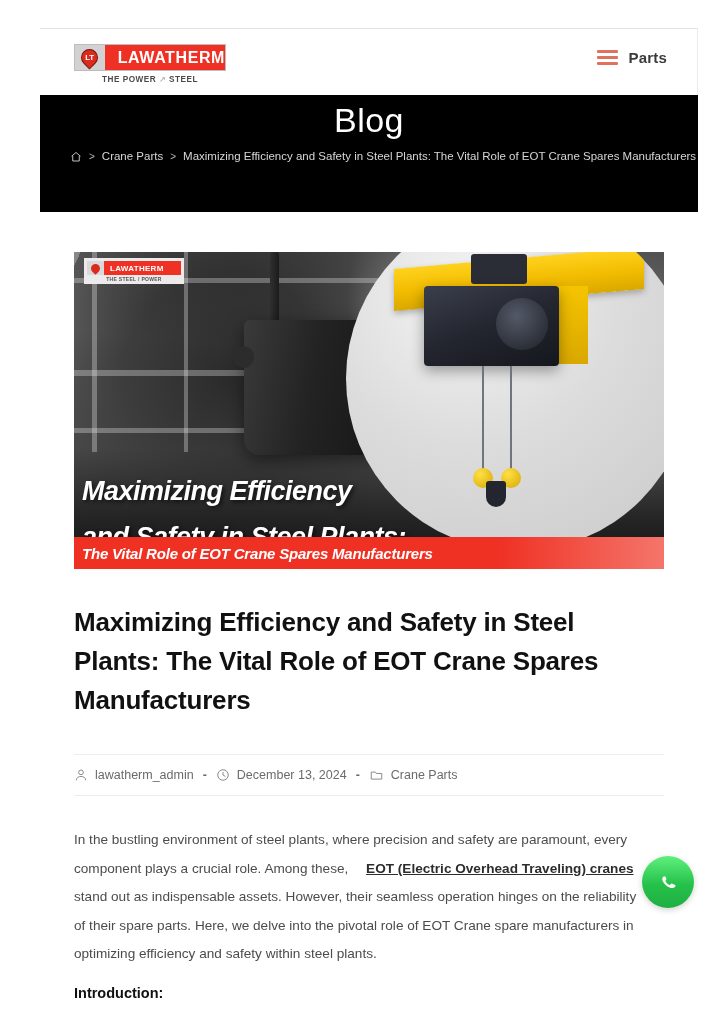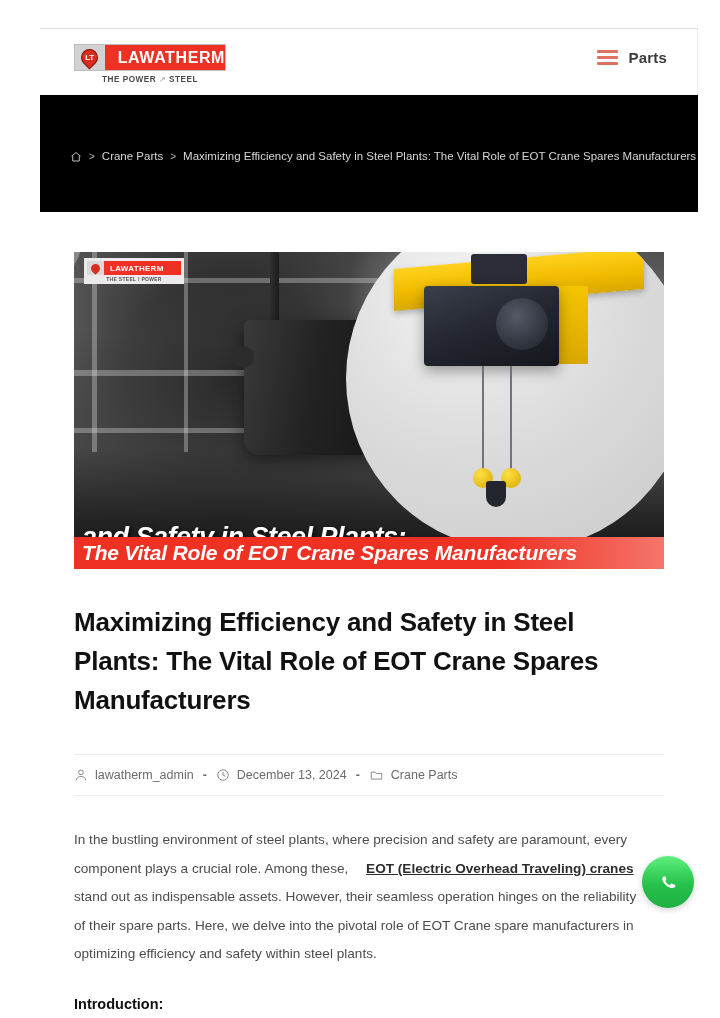--- a/index.html
+++ b/index.html
@@ -267,21 +267,21 @@
   .ov1 { top: 224px; }
   .ov2 { top: 258px; margin-top: 12px; }
   .ov-bar {
     position: absolute; left: 0; right: 0; bottom: 0;
     height: 32px;
     background: linear-gradient(90deg, #ef3124 0%, #ef3124 72%, #f5756a 100%);
     display: flex; align-items: center;
   }
   .ov-bar span {
     color: #ffffff; font-weight: bold; font-style: italic;
-    font-size: 21px; letter-spacing: -0.2px;
+    font-size: 15px; letter-spacing: -0.2px;
     padding-left: 8px; white-space: nowrap;
   }
 
   .post-title {
     margin: 34px 0 0 0;
     font-size: 26px;
     line-height: 39px;
     font-weight: bold;
     color: #111111;
     letter-spacing: -0.2px;
@@ -308,21 +308,21 @@
     color: #4c4c4c;
     max-width: 572px;
   }
   .body-copy a {
     color: #2d2d2d;
     font-weight: bold;
     text-decoration: underline;
     margin-left: 14px;
   }
   .subhead {
-    margin-top: 27px;
+    margin-top: 16px;
     font-size: 14.5px;
     font-weight: bold;
     color: #111111;
   }
 
   
   .wa {
     position: absolute;
     right: 24px; bottom: 108px;
     width: 56px; height: 56px;
@@ -368,20 +368,21 @@
             <i></i>
             <i></i>
             <i></i>
           </span>
         <span class="menu-label">Parts</span>
       </div>
 
     </div>
 
     <div class="hero">
+      <div class="hero-title">Blog</div>
 
       <div class="crumbs">
         <span class="home-ico">
           <svg width="12" height="12" viewBox="0 0 24 24" fill="none" stroke="#d6d6d6" stroke-width="1.8">
             <path d="M3 10.5 12 3l9 7.5"></path>
               <path d="M5.5 9.8V20h13V9.8"></path>
           </svg>
         </span>
         <span class="sep">&gt;</span>
         <a href="#">Crane Parts</a>
@@ -421,20 +422,21 @@
         <div class="wm">
           <div class="wm-box">
             <div class="wm-mark">
                 <div class="wm-pin"></div>
               </div>
             <div class="wm-word">LAWATHERM</div>
           </div>
           <div class="wm-tag">THE STEEL / POWER</div>
         </div>
 
+        <div class="ov1">Maximizing Efficiency</div>
         <div class="ov2">and Safety in Steel Plants:</div>
         <div class="ov-bar">
           <span>The Vital Role of EOT Crane Spares Manufacturers</span>
         </div>
       </div>
 
       <h1 class="post-title">Maximizing Efficiency and Safety in Steel Plants: The Vital Role of EOT Crane Spares Manufacturers</h1>
 
       <div class="meta">
         <span class="meta-item">

